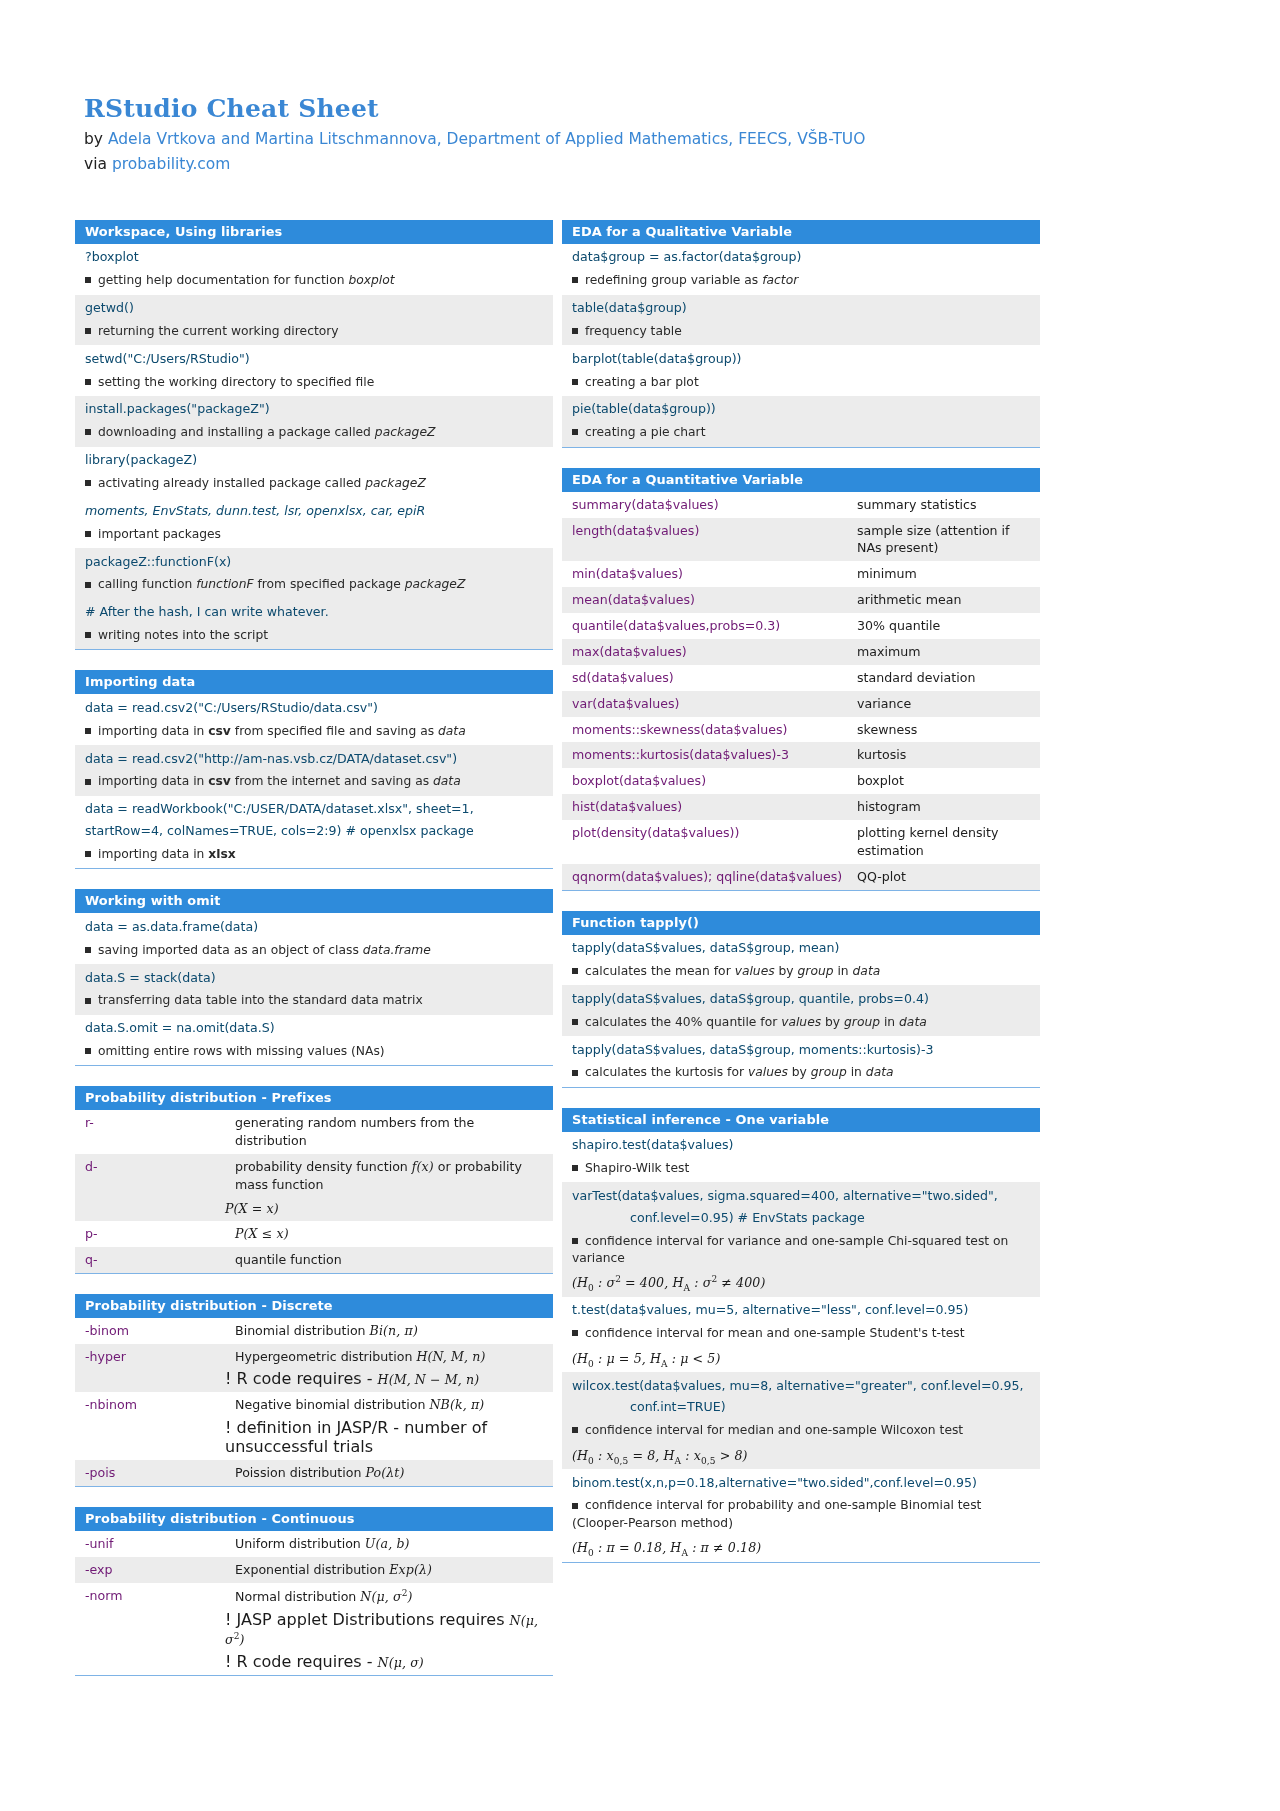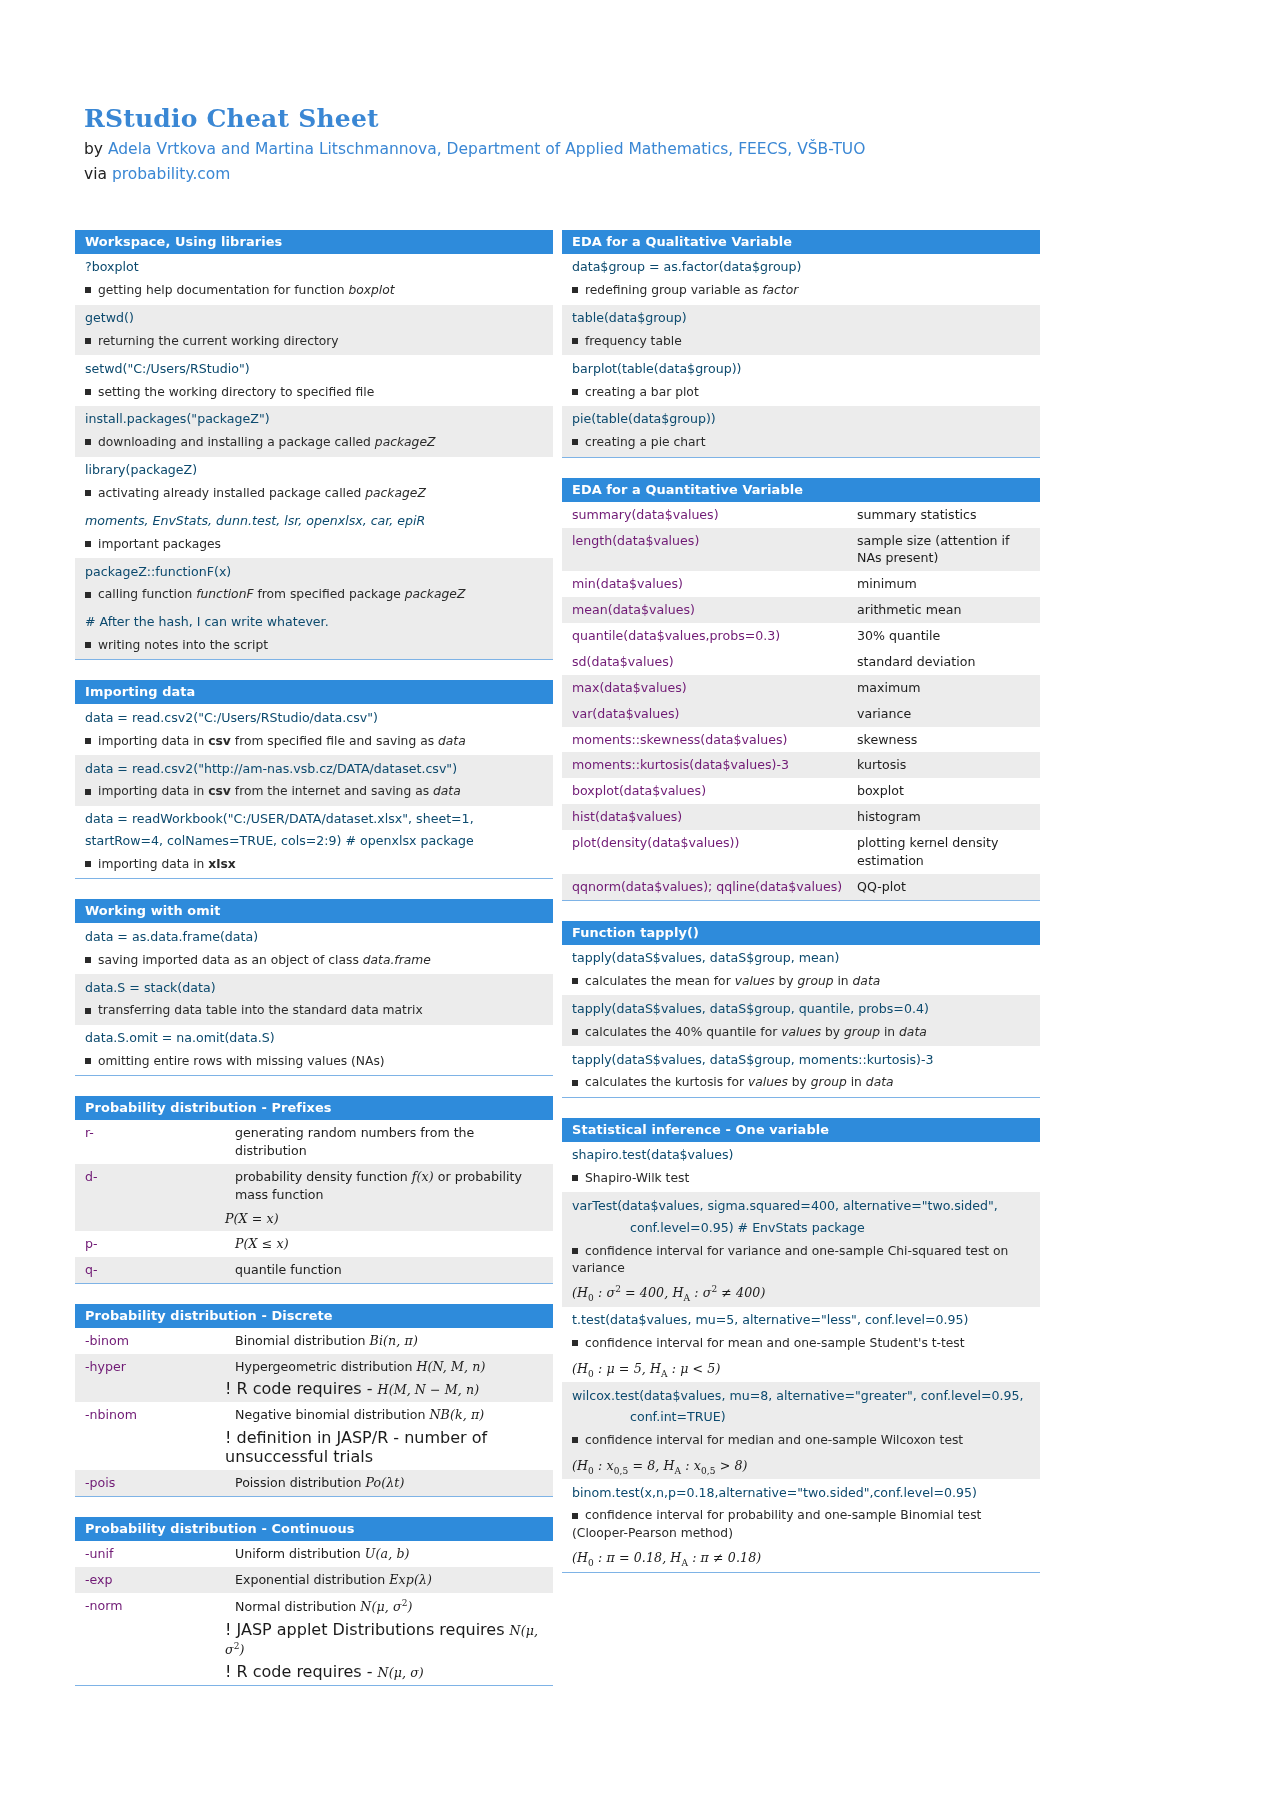--- a/index.html
+++ b/index.html
@@ -12,21 +12,21 @@
   .page { width:1280px; min-height:1811px; position:relative; padding:0; box-sizing:border-box; }
 
   
   .header { padding:88px 0 0 84px; }
   .title {
     font-family:"DejaVu Serif", serif;
     font-weight:bold;
     font-size:25px;
     color:#3a87d4;
     letter-spacing:0.2px;
-    margin:16px 0 6px 0;
+    margin:6px 0 6px 0;
   }
   .byline { font-size:15.5px; color:#222; margin:0 0 5px 0; line-height:1.35; }
   .byline .lnk, .via .lnk { color:#3a87d4; }
   .via { font-size:15.5px; color:#222; margin:0; }
 
   
   .columns { position:relative; margin-top:18px; padding:0 0 0 0; }
   .col { position:absolute; top:0; width:478px;margin-top:29px; }
   .col-left { left:75px; }
   .col-right { left:562px; }
@@ -326,30 +326,30 @@
                 <div class="k">mean(data$values)</div>
                 <div class="v">arithmetic mean</div>
               </div>
             </div>
             <div class="rowgrp">
               <div class="kv kv-wide">
                 <div class="k">quantile(data$values,probs=0.3)</div>
                 <div class="v">30% quantile</div>
               </div>
             </div>
+            <div class="rowgrp alt">
+              <div class="kv kv-wide">
+                <div class="k">max(data$values)</div>
+                <div class="v">maximum</div>
+              </div>
+            </div>
             <div class="rowgrp">
               <div class="kv kv-wide">
                 <div class="k">sd(data$values)</div>
                 <div class="v">standard deviation</div>
-              </div>
-            </div>
-            <div class="rowgrp alt">
-              <div class="kv kv-wide">
-                <div class="k">max(data$values)</div>
-                <div class="v">maximum</div>
               </div>
             </div>
             <div class="rowgrp alt">
               <div class="kv kv-wide">
                 <div class="k">var(data$values)</div>
                 <div class="v">variance</div>
               </div>
             </div>
             <div class="rowgrp">
               <div class="kv kv-wide">

